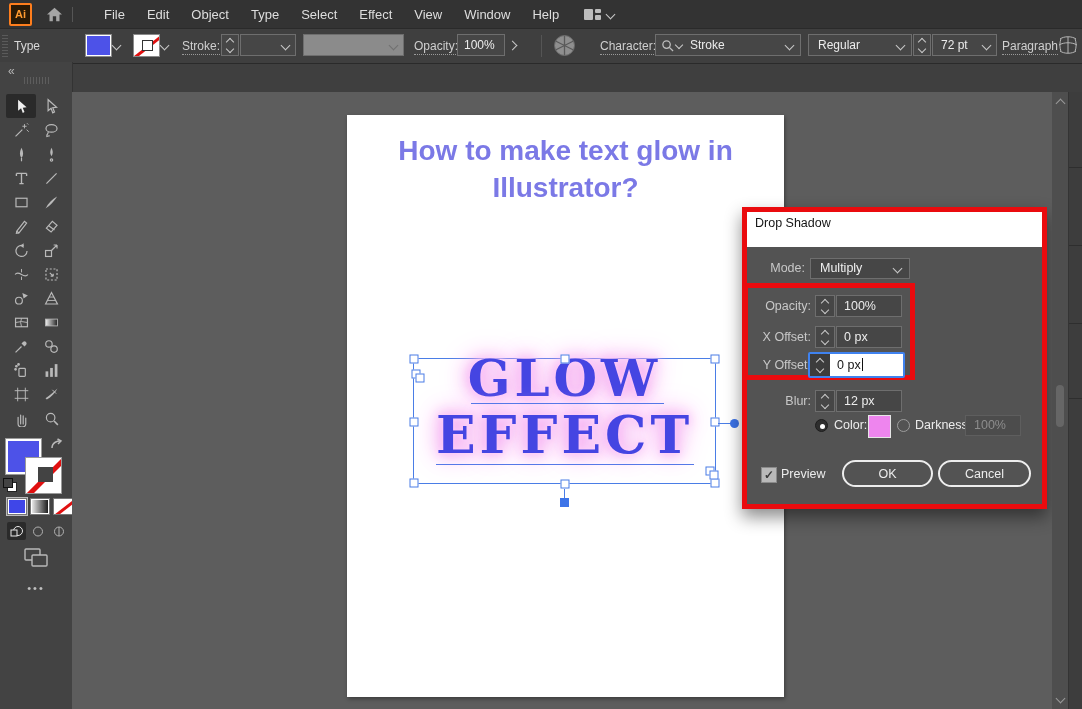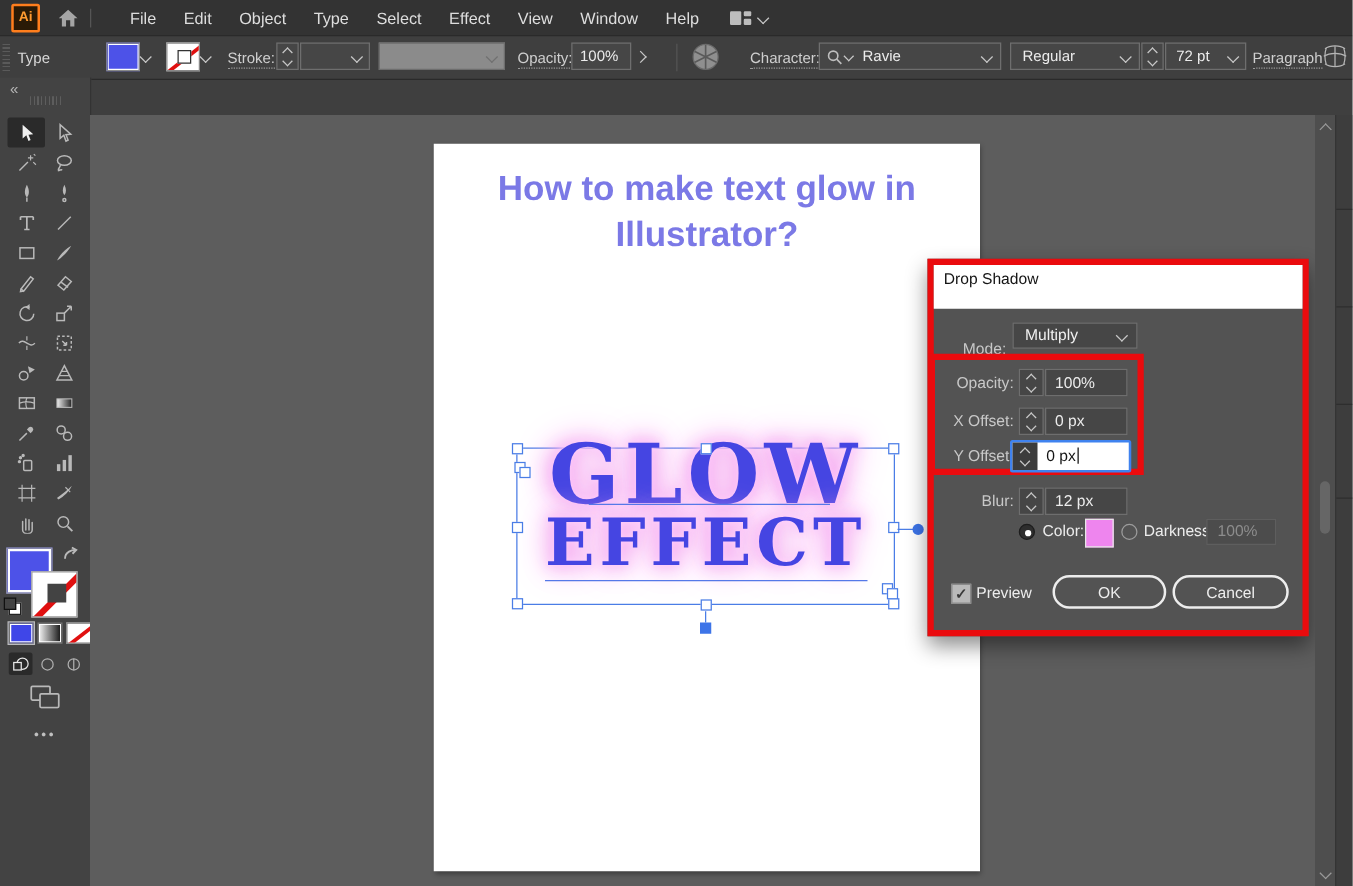--- a/index.html
+++ b/index.html
@@ -73,21 +73,21 @@
   #more-tools{position:absolute;left:0;top:520px;width:72px;text-align:center;color:#c0c0c0;font-size:11px;letter-spacing:2px;}
   
   #pasteboard{position:absolute;left:72px;top:92px;width:980px;height:617px;background:#5d5d5d;}
   #artboard{position:absolute;left:275px;top:23px;width:437px;height:582px;background:#ffffff;box-shadow:1px 2px 4px rgba(0,0,0,.35);}
   #heading{position:absolute;left:275px;top:40px;width:437px;text-align:center;color:#7b79e6;font-size:28px;line-height:37px;font-weight:bold;}
   #site-url{position:absolute;left:275px;top:538px;width:437px;text-align:center;color:#6f9fe8;font-size:16px;font-weight:bold;}
   
   #selection{position:absolute;left:341px;top:266px;width:303px;height:126px;border:1px solid #4a7de6;box-sizing:border-box;}
   .glowtext{font-family:"DejaVu Serif",serif;font-weight:bold;color:#4545e2;letter-spacing:4px;text-align:center;
             text-shadow:0 0 5px #ffd2fb,0 0 12px #f7aaf2,0 0 22px #f3a0ee,0 0 30px #f5a8f0;}
-  #glow-l1{font-size:66px;line-height:48px;margin-top:-4px;}
+  #glow-l1{font-size:50px;line-height:48px;margin-top:-4px;}
   #glow-l2{font-size:52px;line-height:60px;margin-top:2px;}
   .baseline{position:absolute;height:1px;background:#5578e8;}
   #bl1{left:57px;top:44px;width:193px;}
   #bl2{left:22px;top:105px;width:258px;}
   .handle{position:absolute;width:7px;height:7px;background:#fff;border:1px solid #4a7de6;transform:translate(-50%,-50%);}
   .handle.dbl:after{content:"";position:absolute;left:3px;top:3px;width:7px;height:7px;background:#fff;border:1px solid #4a7de6;}
   #rot-line{position:absolute;left:304px;top:64px;width:13px;height:1px;background:#4a7de6;}
   #rot-dot{position:absolute;left:316px;top:60px;width:9px;height:9px;border-radius:50%;background:#3d74e8;}
   #ext-line{position:absolute;left:150px;top:130px;width:1px;height:9px;background:#4a7de6;}
   #ext-sq{position:absolute;left:146px;top:139px;width:9px;height:9px;background:#3d74e8;}
@@ -192,21 +192,21 @@
     </span>
     <span class="abs dotted" style="left:600px;top:10px;">Character:</span>
     <div class="abs fieldbar" style="left:655px;top:5px;width:146px;">
       <span style="margin-left:5px;display:flex;">
         <svg width="13" height="13" viewBox="0 0 14 14">
             <circle cx="6" cy="6" r="4" fill="none" stroke="#bdbdbd" stroke-width="1.4"></circle>
             <path d="M9 9 L13 13" stroke="#bdbdbd" stroke-width="1.4"></path>
           </svg>
       </span>
       <span class="caret cv" style="margin-left:2px;width:5px;height:5px;"></span>
-      <span style="margin-left:8px;">Ravie</span>
+      <span style="margin-left:8px;">Stroke</span>
       <span class="caret cv" style="margin-left:auto;margin-right:7px;"></span>
     </div>
     <div class="abs fieldbar" style="left:808px;top:5px;width:104px;padding-left:9px;box-sizing:border-box;">
       <span>Regular</span>
       <span class="caret cv" style="margin-left:auto;margin-right:7px;"></span>
     </div>
     <span class="abs stepperbar" style="left:913px;top:5px;">
         <span class="caret cu"></span>
         <span class="caret cv"></span>
       </span>
@@ -471,21 +471,21 @@
       <span id="rot-dot"></span>
       <span id="ext-line"></span>
       <span id="ext-sq"></span>
     </div>
 
   </div>
 
   <div id="dlg">
     <div id="dlg-title">Drop Shadow</div>
 
-    <span class="drow-label" style="left:2px;top:56px;">Mode:</span>
+    <span class="drow-label" style="left:2px;top:45px;">Mode:</span>
     <div id="mode-dd">
       <span>Multiply</span>
       <span class="caret cv"></span>
     </div>
 
     <div id="red-inner"></div>
 
     <span class="drow-label" style="left:8px;top:83px;">Opacity:</span>
     <span class="dstep" style="left:68px;top:83px;">
         <span class="caret cu"></span>

